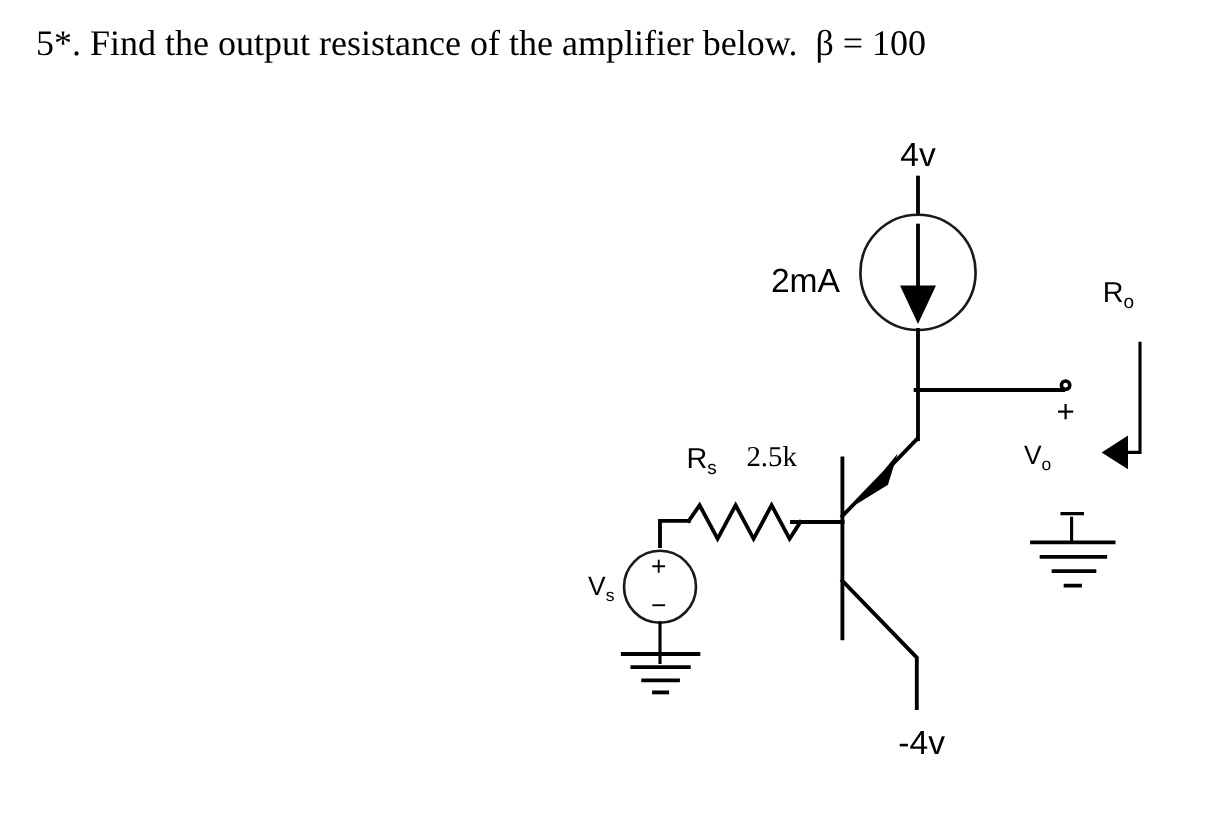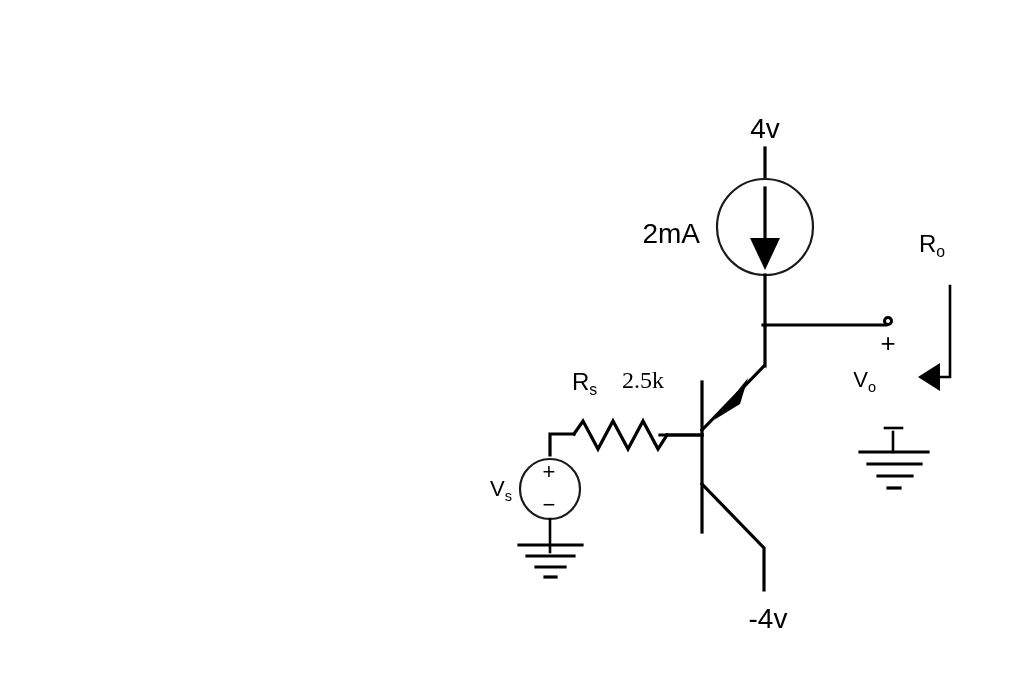--- a/index.html
+++ b/index.html
@@ -75,20 +75,21 @@
     fill: #ffffff;
     stroke: #000000;
     stroke-width: 3;
   }
 </style>
 </head>
 <body>
 
 <div id="page">
 
+  <div class="problem-title">5*. Find the output resistance of the amplifier below.  β = 100</div>
 
   <svg id="circuit-svg" viewBox="0 0 1024 686">
 
     <g>
 
       <line class="wire" x1="765" y1="148" x2="765" y2="180"></line>
     </g>
     <text class="lbl lbl-28" x="765" y="138" text-anchor="middle">4v</text>
 
     <g>

